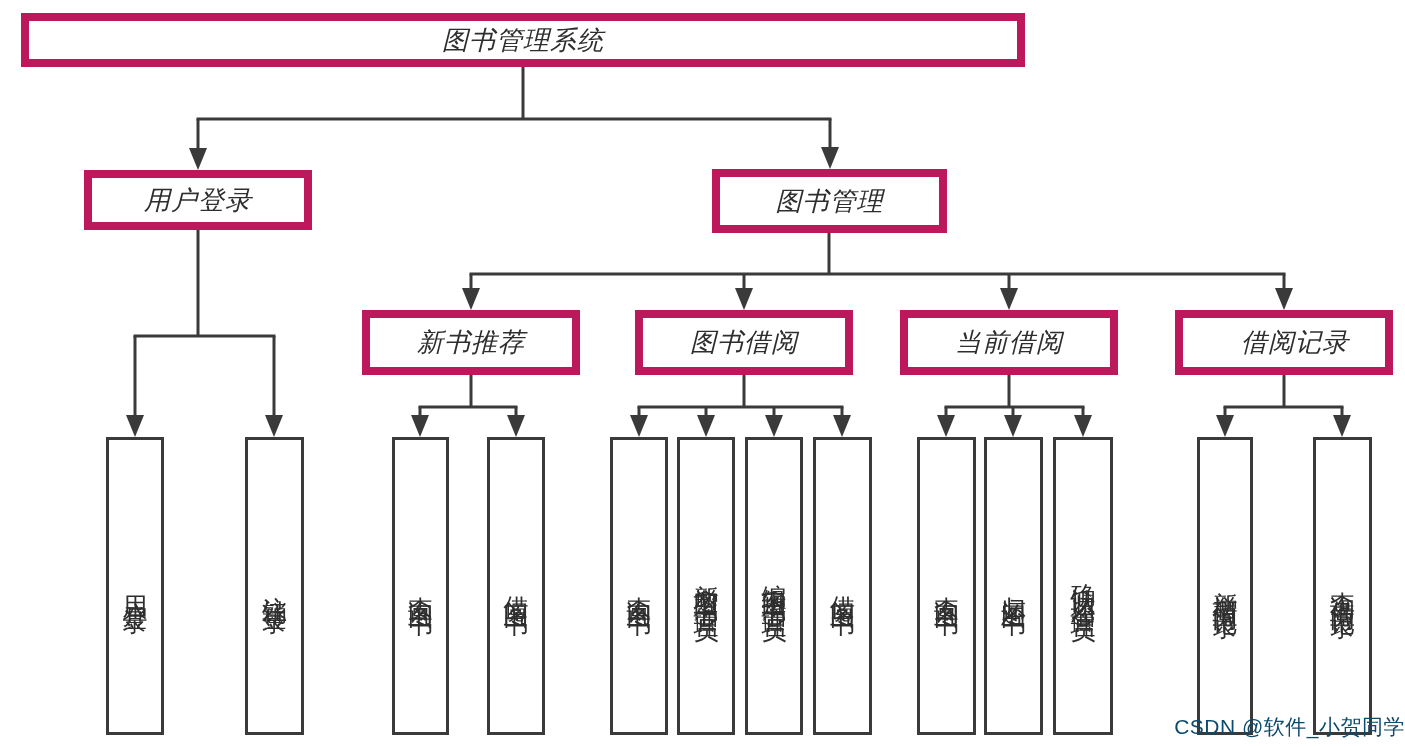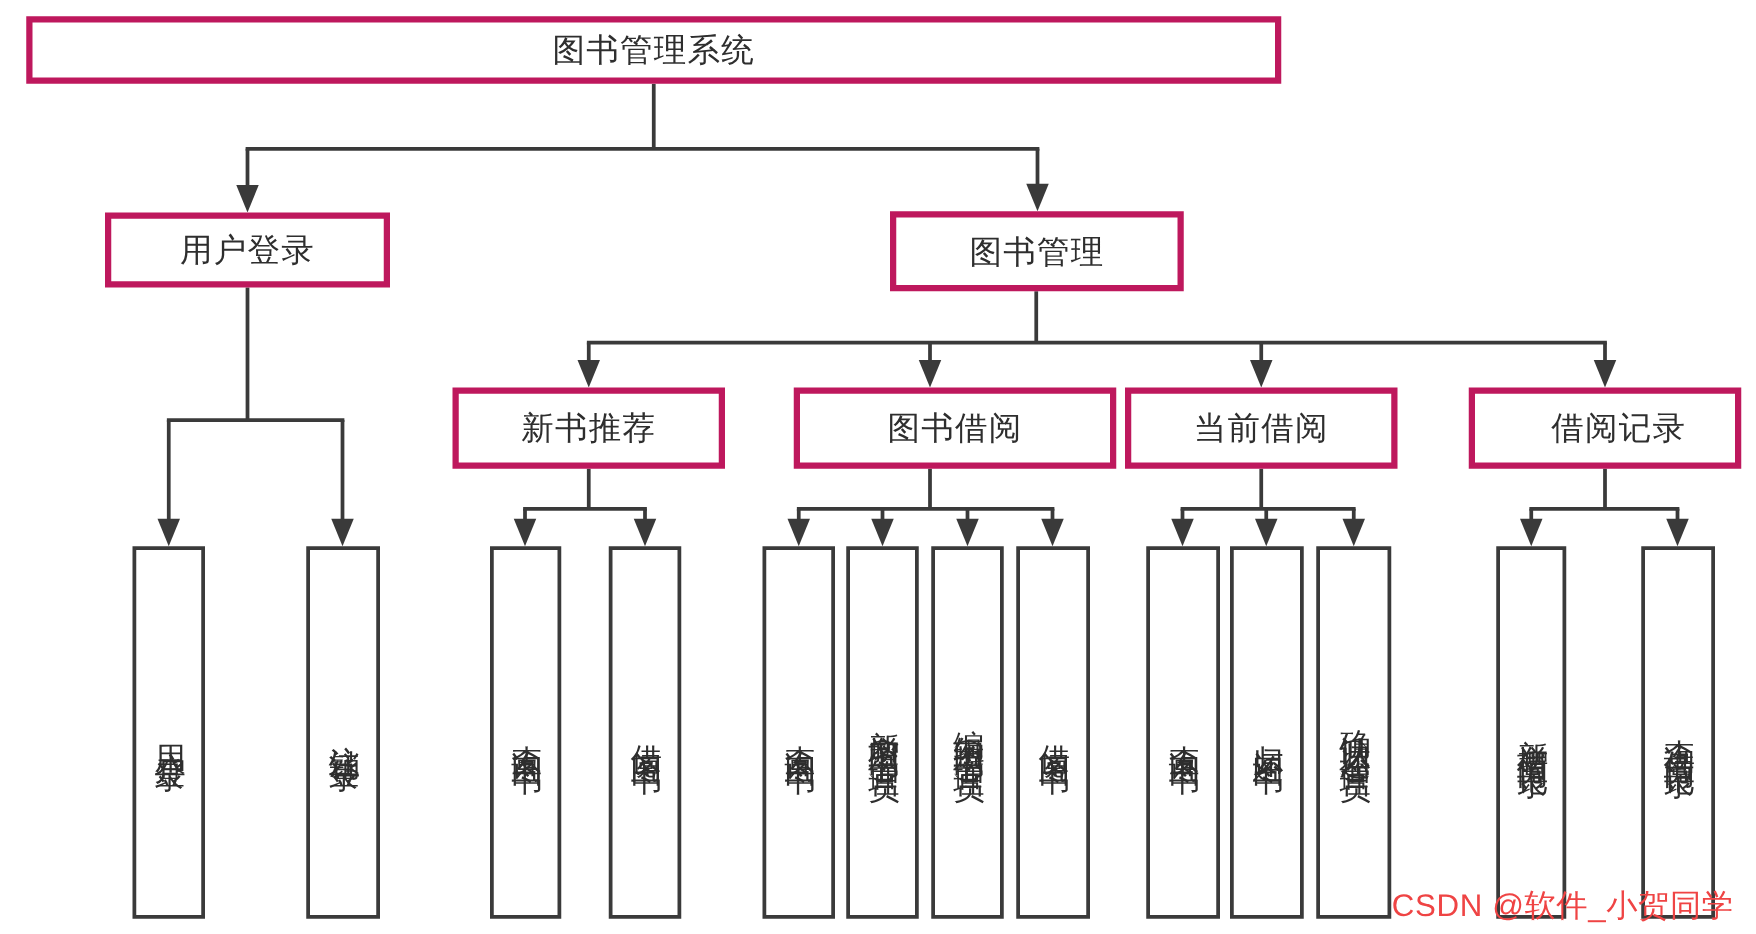--- a/index.html
+++ b/index.html
@@ -14,29 +14,30 @@
   }
   .wires {
     position: absolute;
     left: 0; top: 0;
     width: 1405px; height: 747px;
     z-index: 1;
   }
   .hbox {
     position: absolute;
     box-sizing: border-box;
-    border: 5px solid #be185d;
+    border: 8px solid #be185d;
     background: #ffffff;
     display: flex;
     align-items: center;
     justify-content: center;
     font-size: 26px;
     color: #2e2e2e;
     letter-spacing: 1px;
     z-index: 2;
+    font-style: italic;
   }
   .vbox {
     position: absolute;
     top: 437px;
     height: 298px;
     box-sizing: border-box;
     border: 3px solid #3a3a3a;
     background: #ffffff;
     display: flex;
     align-items: center;
@@ -47,24 +48,24 @@
     writing-mode: vertical-rl;
     text-orientation: mixed;
     font-size: 25px;
     letter-spacing: 5px;
     color: #2e2e2e;
     white-space: nowrap;
     line-height: 1;
   }
   .watermark {
     position: absolute;
-    right: 18px;
+    right: 0;
     bottom: 6px;
-    font-size: 25px;
-    color: #ef4444;
+    font-size: 21px;
+    color: #0c4a6e;
     letter-spacing: 0.5px;
     z-index: 5;
     white-space: nowrap;
   }
 </style>
 </head>
 <body>
 
 <div class="stage">
 
@@ -139,21 +140,21 @@
   <div class="hbox" style="left:84px; top:170px; width:228px; height:60px;">
     <span>用户登录</span>
   </div>
   <div class="hbox" style="left:362px; top:310px; width:218px; height:65px;">
     <span>新书推荐</span>
   </div>
 
   <div class="hbox" style="left:712px; top:169px; width:235px; height:64px;">
     <span>图书管理</span>
   </div>
-  <div class="hbox" style="left:635px; top:310px; width:258px; height:65px;">
+  <div class="hbox" style="left:635px; top:310px; width:218px; height:65px;">
     <span>图书借阅</span>
   </div>
   <div class="hbox" style="left:900px; top:310px; width:218px; height:65px;">
     <span>当前借阅</span>
   </div>
   <div class="hbox" style="left:1175px; top:310px; width:218px; height:65px;padding-left:22px;">
     <span>借阅记录</span>
   </div>
 
   <div class="vbox" style="left:106px; width:58px;">

